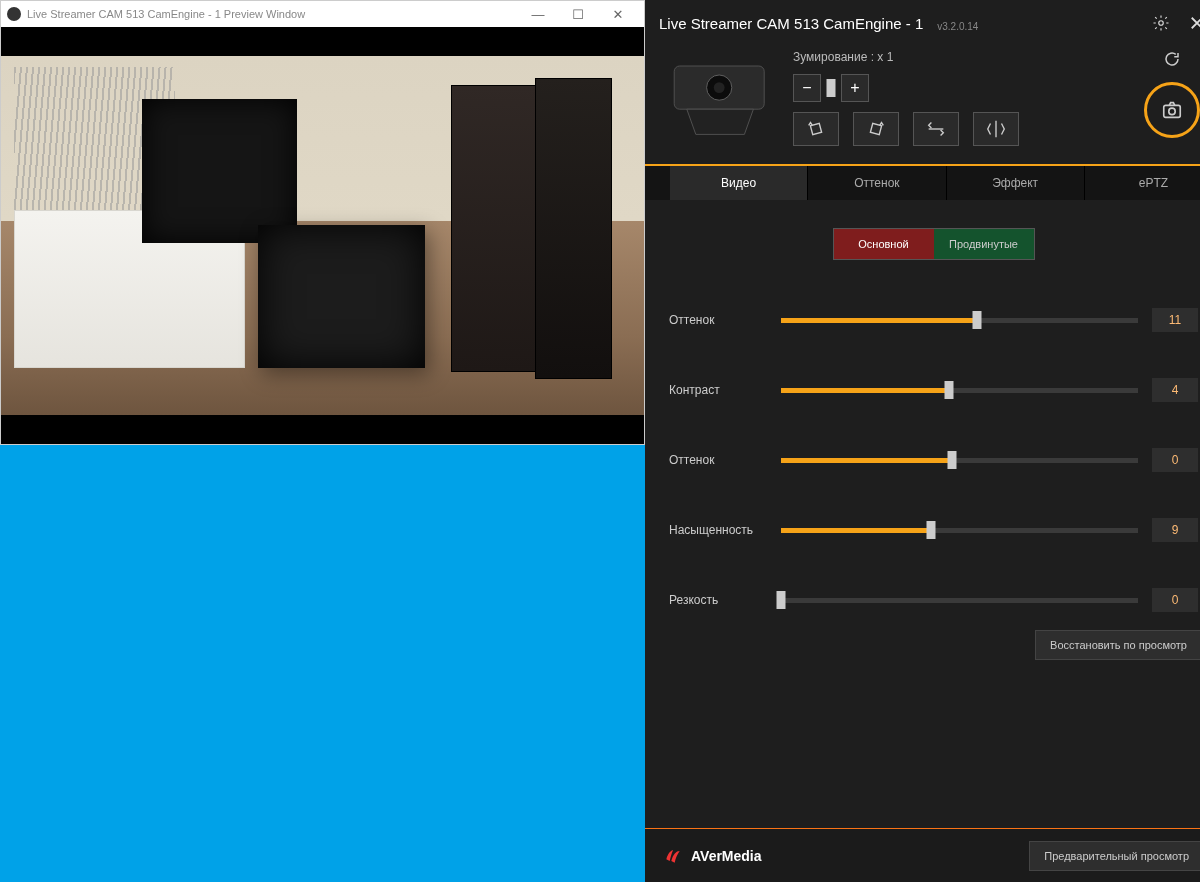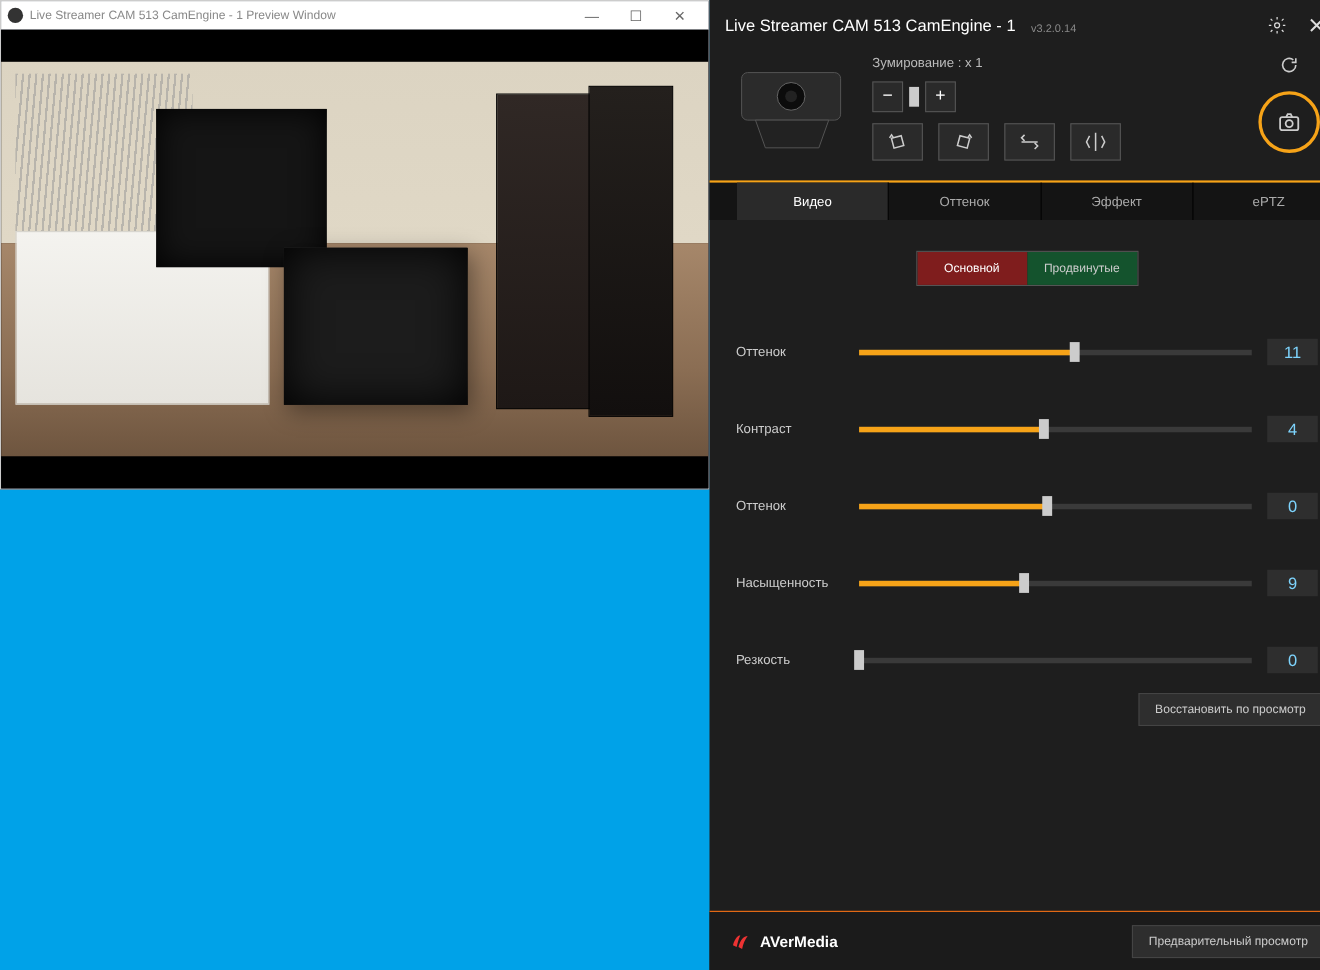--- a/index.html
+++ b/index.html
@@ -64,21 +64,21 @@
   .seg .opt { width:100px; display:flex; align-items:center; justify-content:center; font-size:11px; color:#ccc; background:#14532d; cursor:pointer; }
   .seg .opt.active { background:#7f1d1d; color:#fff; }
 
   
   .sliders { padding: 40px 24px 0 24px; display:flex; flex-direction:column; gap:46px; }
   .srow { display:flex; align-items:center; gap:14px; }
   .srow .lbl { width:98px; font-size:12px; color:#ccc; }
   .srow .track { flex:1; height:5px; background:#3a3a3a; position:relative; }
   .srow .fill { position:absolute; left:0; top:0; height:100%; background:#f6a318; }
   .srow .handle { position:absolute; top:50%; transform:translate(-50%,-50%); width:9px; height:18px; background:#ccc; }
-  .srow .val { width:46px; height:24px; background:#2e2e2e; display:flex; align-items:center; justify-content:center; font-size:15px; color:#7dd3fc; }
+  .srow .val { width:46px; height:24px; background:#2e2e2e; display:flex; align-items:center; justify-content:center; font-size:12px; color:#fdba74; }
 
   .panel-spacer { flex:1; }
   .restore-row { display:flex; justify-content:flex-end; padding: 18px 20px; }
   .btn-dark { background:#2e2e2e; color:#ccc; font-size:11px; padding:8px 14px; border:1px solid #444; cursor:pointer; }
 
   .footer { height:54px; border-top:1px solid #f97316; display:flex; align-items:center; padding:0 18px; background:#1b1b1b; }
   .brand { display:flex; align-items:center; gap:8px; }
   .brand .logo { width:20px; height:20px; }
   .brand .name { font-size:14px; font-weight:600; color:#fff; }
   .footer .spacer { flex:1; }

